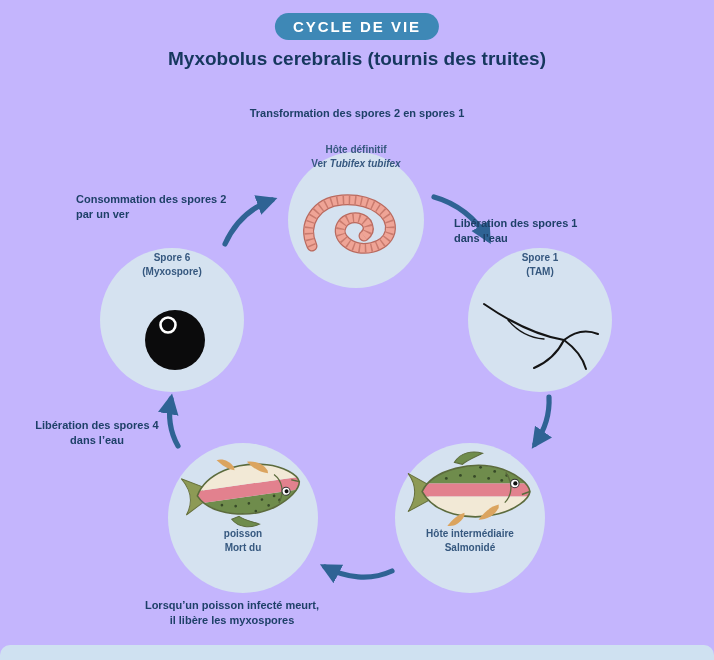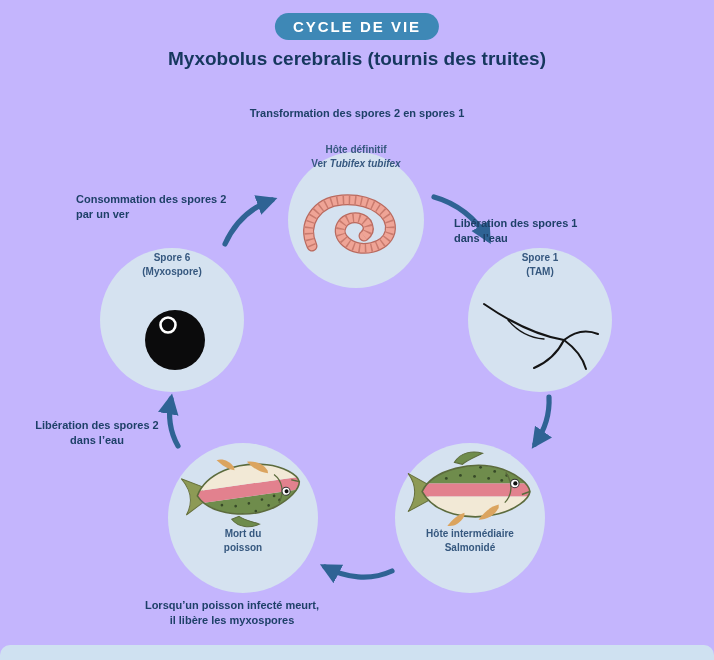--- a/index.html
+++ b/index.html
@@ -167,28 +167,28 @@
     <div>Spore 6</div>
     <div>(Myxospore)</div>
   </div>
 
   <div class="node-title t-br">
     <div>Hôte intermédiaire</div>
     <div>Salmonidé</div>
   </div>
 
   <div class="node-title t-bl">
+    <div>poisson</div>
     <div>Mort du</div>
-    <div>poisson</div>
   </div>
 
   <div class="annot a-top">Transformation des spores 2 en spores 1</div>
   <div class="annot a-tl">Consommation des spores 2
 par un ver</div>
   <div class="annot a-tr">Libération des spores 1
 dans l’eau</div>
   <div class="annot a-bl">Lorsqu’un poisson infecté meurt,
 il libère les myxospores</div>
-  <div class="annot a-l">Libération des spores 2
+  <div class="annot a-l">Libération des spores 4
 dans l’eau</div>
 
   <div class="footer-bar"></div>
 </div>
 
 </body></html>

